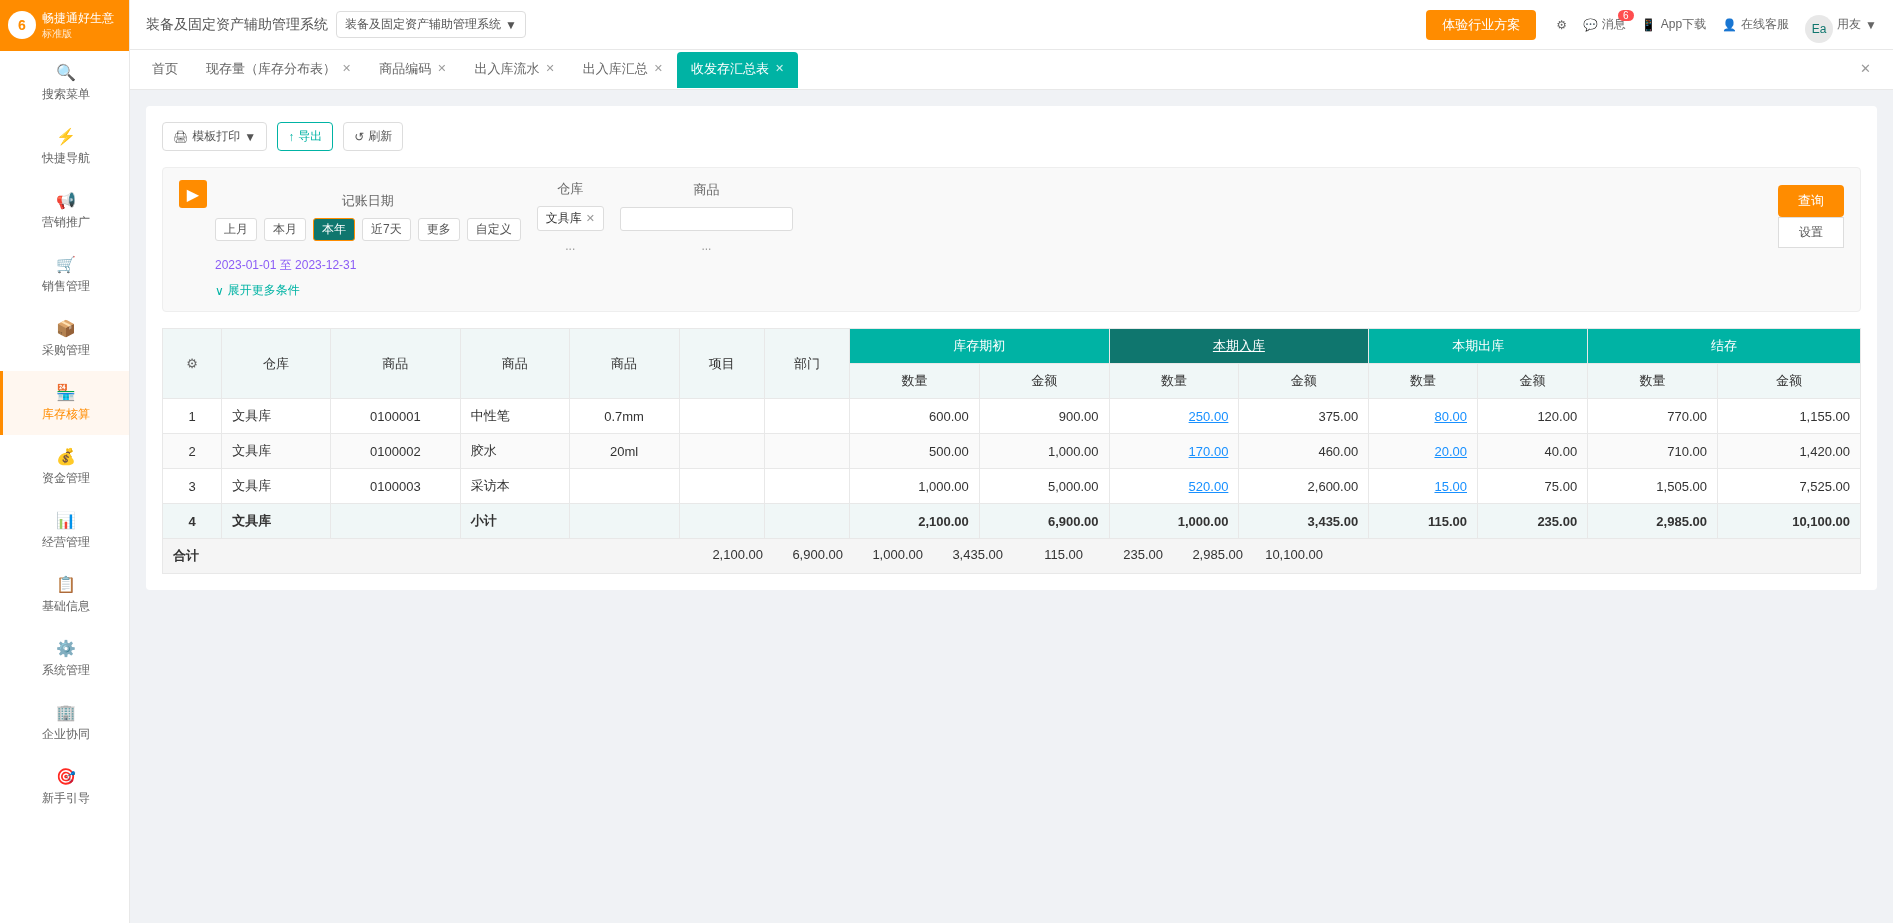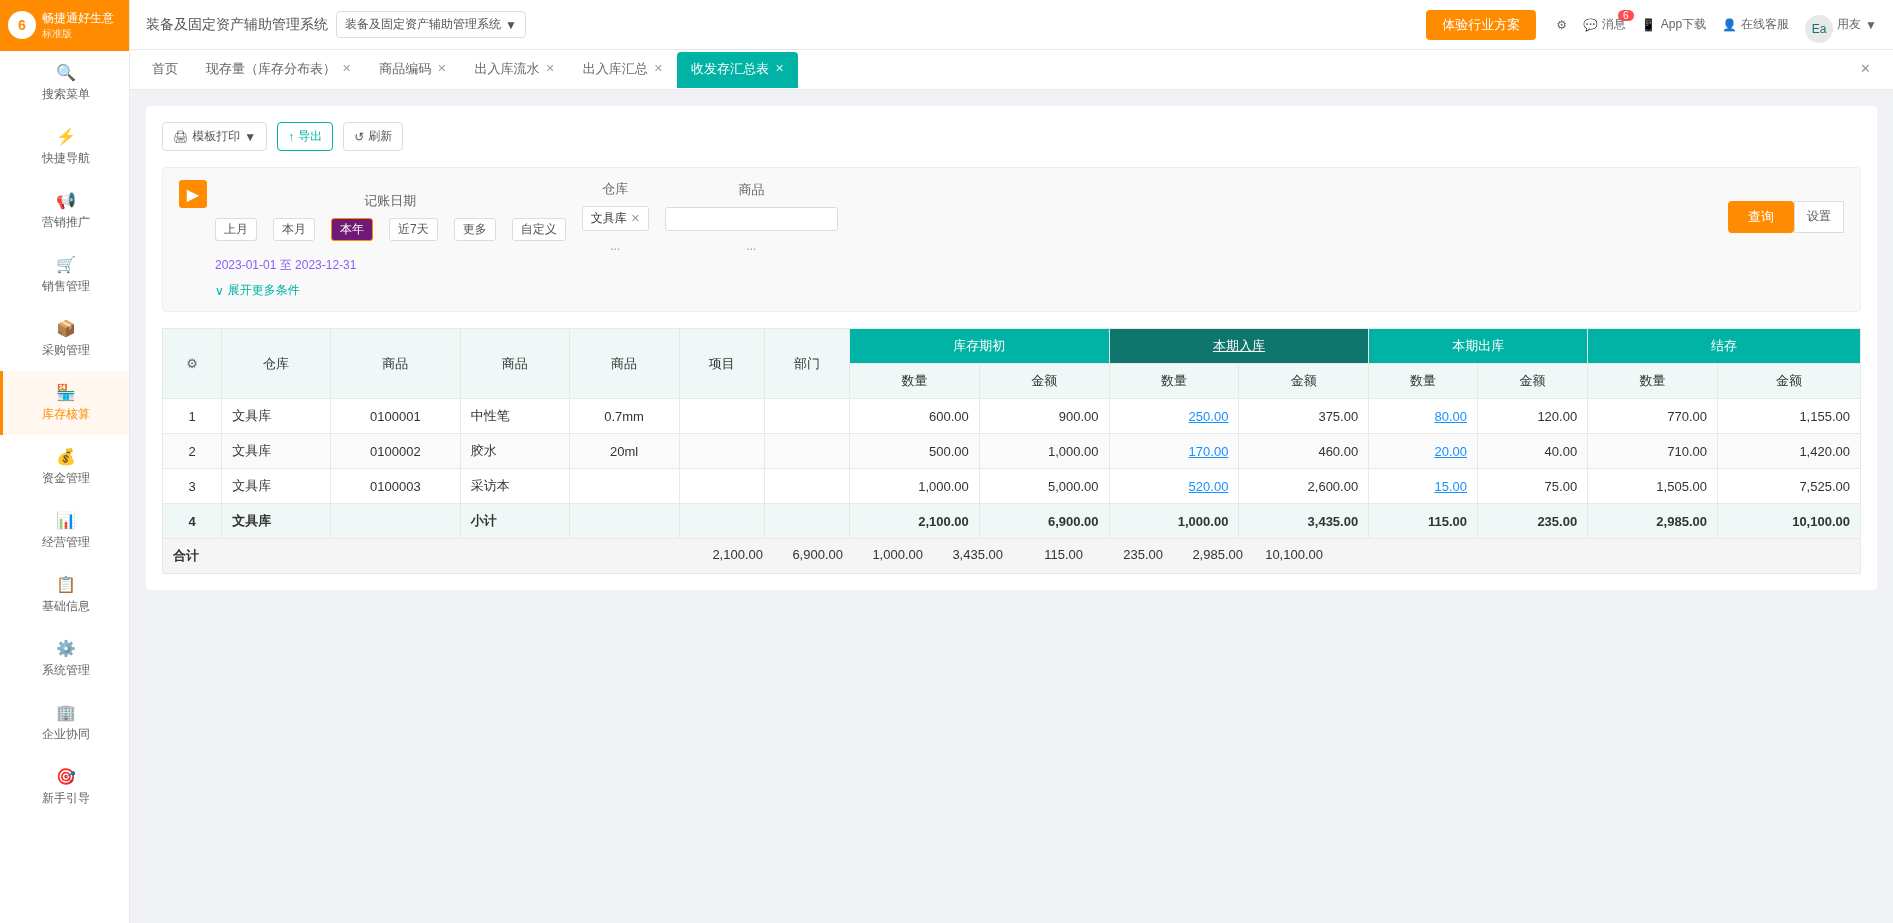--- a/index.html
+++ b/index.html
@@ -48,23 +48,23 @@
     .page-title { font-size: 15px; font-weight: bold; color: #333; }
     .page-actions { display: flex; align-items: center; gap: 10px; }
     .action-btn { display: flex; align-items: center; gap: 4px; border: 1px solid #ddd; border-radius: 4px; padding: 5px 10px; font-size: 12px; color: #555; cursor: pointer; background: #fff; }
     .btn-primary-outline { border-color: #00b3a4; color: #00b3a4; }
 
     
     .filter-area { background: #f9f9f9; border: 1px solid #eee; border-radius: 4px; padding: 12px 16px; margin-bottom: 16px; }
     .filter-row { display: flex; align-items: center; gap: 16px; flex-wrap: wrap; }
     .filter-group { display: flex; align-items: center; gap: 8px; flex-direction: column; }
     .filter-label { color: #666; font-size: 13px; white-space: nowrap; }
-    .date-btns { display: flex; gap: 16px; }
+    .date-btns { display: flex; gap: 7px; }
     .date-btn { padding: 2px 8px; border: 1px solid #ddd; border-radius: 3px; font-size: 12px; cursor: pointer; background: #fff; color: #555; }
-    .date-btn.active { background: #701a75; color: #fff; border-color: #ff8c00; }
+    .date-btn.active { background: #0f766e; color: #fff; border-color: #ff8c00; }
     .date-range { font-size: 12px; color: #8b5cf6; margin-top: 2px; }
     .warehouse-tag { display: flex; align-items: center; gap: 4px; background: #fff; border: 1px solid #ddd; border-radius: 3px; padding: 3px 8px; font-size: 12px; color: #333; }
     .tag-close { color: #999; cursor: pointer; font-size: 11px; }
     .filter-more { color: #999; font-size: 12px; cursor: pointer; }
     .filter-input { border: 1px solid #ddd; border-radius: 3px; padding: 4px 8px; font-size: 12px; color: #333; min-width: 120px; }
     .expand-btn { display: flex; align-items: center; gap: 4px; color: #00b3a4; font-size: 12px; cursor: pointer; margin-top: 8px; }
     .query-btn { background: #ff8c00; color: #fff; border: none; border-radius: 4px; padding: 7px 20px; font-size: 13px; cursor: pointer; }
     .settings-btn { border: 1px solid #ddd; border-radius: 0; padding: 6px 12px; font-size: 12px; color: #555; cursor: pointer; background: #fff; }
     .filter-toggle { width: 28px; height: 28px; background: #ff8c00; display: flex; align-items: center; justify-content: center; color: #fff; cursor: pointer; border-radius: 3px; font-size: 16px; }
 
@@ -260,21 +260,21 @@
                   <span>文具库</span>
                   <span class="tag-close">✕</span>
                 </div>
                 <span class="filter-more">...</span>
               </div>
               <div class="filter-group">
                 <span class="filter-label">商品</span>
                 <input class="filter-input" type="text" placeholder="" style="">
                 <span class="filter-more">...</span>
               </div>
-              <div style="margin-left: auto; display: flex; gap: 0;">
+              <div style="margin-left: auto; display: flex; gap: 0; flex-direction: column;">
                 <button class="query-btn">查询</button>
                 <button class="settings-btn">设置</button>
               </div>
             </div>
             <div style="margin-top: 4px;">
               <span class="date-range">2023-01-01 至 2023-12-31</span>
             </div>
             <div class="expand-btn">
               <span>∨</span>
               <span>展开更多条件</span>

